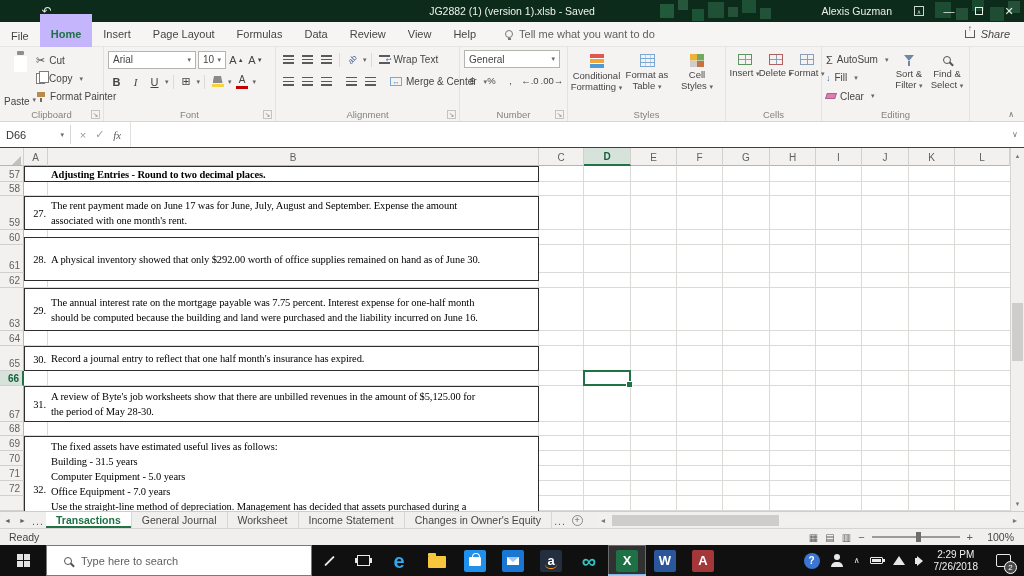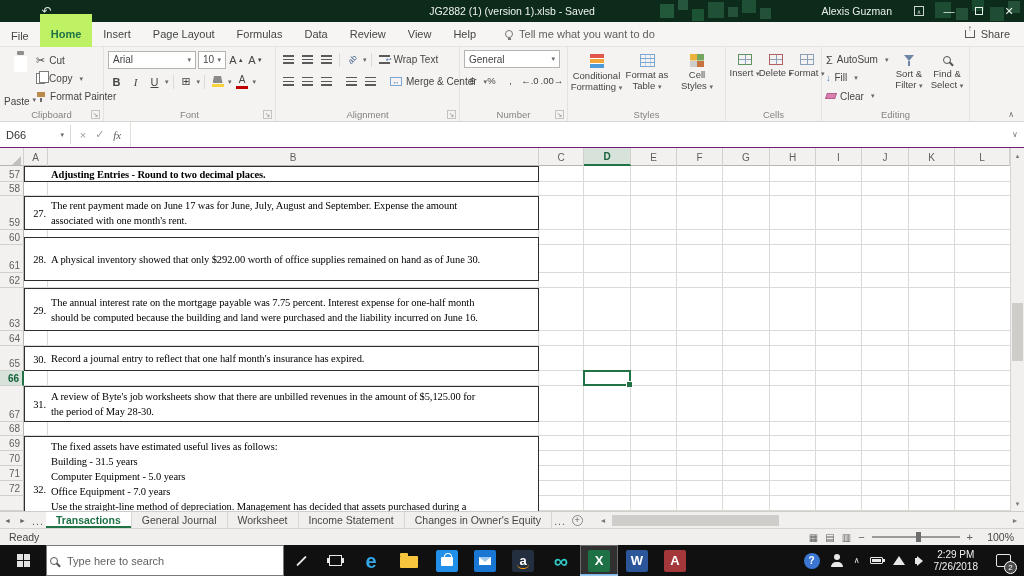--- a/index.html
+++ b/index.html
@@ -25,25 +25,25 @@
   .tb-right { position:absolute; right:0; top:0; height:22px; display:flex; align-items:center; z-index:2; }
   .tb-user { margin-right:12px; }
   .tb-btn { width:30px; height:22px; display:flex; align-items:center; justify-content:center; color:#e9efe9; font-size:11px; }
   .maxbox { width:8px; height:8px; border:1px solid #e9efe9; display:block; }
   .rdo { width:10px; height:10px; border:1px solid #cdd7cf; display:flex; align-items:center; justify-content:center; font-size:6px; color:#cdd7cf; }
 
   
   .tabrow { height:25px; background:#f6f5f3; display:flex; align-items:stretch; font-size:11px; color:#454545; border-bottom:1px solid #e7e5e2; position:relative; }
   .rtab, .rtabs { display:flex; align-items:center; }
   .rtab { padding:14px 11px; white-space:nowrap; }
-  .rtab.active { color:#1e7145; font-weight:bold; box-shadow:inset 0 -2px 0 #217346; background:#bef264; }
+  .rtab.active { color:#1e7145; font-weight:bold; box-shadow:inset 0 -2px 0 #217346; background:#c4b5fd; }
   .tellme { display:flex; align-items:center; gap:6px; margin-left:18px; color:#5f5f5f; }
   .bulb { width:8px; height:8px; border:1.4px solid #777; border-radius:50%; position:relative; }
   .bulb::after { content:""; position:absolute; left:2px; top:7px; width:3px; height:2px; background:#777; }
-  .share { margin-left:auto; display:flex; align-items:center; gap:6px; padding:0 14px; color:#454545; }
+  .share { margin-left:auto; display:flex; align-items:center; gap:6px; padding:0 14px; color:#454545;font-style:italic; }
   .share-ic { width:10px; height:8px; border:1px solid #5a5a5a; border-top:none; position:relative; }
   .share-ic::after { content:"↑"; position:absolute; left:2px; top:-6px; font-size:8px; color:#5a5a5a; }
 
   
   .ribbon { height:75px; background:#f4f3f1; display:flex; align-items:stretch; border-bottom:1px solid #d9d7d4; position:relative; font-size:10px; color:#454545; }
   .rgroup { position:relative; border-right:1px solid #e4e2df; flex:0 0 auto; }
   .g-label { position:absolute; bottom:1px; left:0; right:0; text-align:center; font-size:9.5px; color:#85837f; }
   .g-launcher { position:absolute; bottom:2px; right:3px; font-size:7px; color:#8c8a87; border:1px solid #c5c3c0; width:9px; height:9px; display:flex; align-items:center; justify-content:center; }
   .g-content { display:flex; padding:3px 4px 16px 4px; height:100%; }
   .g-content.col { flex-direction:column; gap:3px; }
@@ -188,21 +188,21 @@
   .sb-right { margin-left:auto; display:flex; align-items:center; gap:7px; padding-right:10px; }
   .view-ic { font-size:10px; color:#5f5f5f; }
   .zoom-out,.zoom-in { font-size:11px; color:#5f5f5f; }
   .zoom-track { width:88px; height:2px; background:#9a9a9a; position:relative; }
   .zoom-thumb { position:absolute; left:50%; top:-4px; width:5px; height:10px; background:#6d6d6d; }
   .zoom-pct { width:34px; text-align:right; }
 
   
   .taskbar { height:31px; background:#101010; display:flex; align-items:stretch; color:#e8e8e8; }
   .start { width:46px; display:flex; align-items:center; justify-content:center; }
-  .tsearch { width:238px; background:#fff; border:1px solid #7a7a7a; display:flex; align-items:center; gap:9px; padding:0 3px; color:#5f5f5f; font-size:11px; }
+  .tsearch { width:266px; background:#fff; border:1px solid #7a7a7a; display:flex; align-items:center; gap:9px; padding:0 17px; color:#5f5f5f; font-size:11px; }
   .mag { width:8px; height:8px; border:1.6px solid #555; border-radius:50%; position:relative; flex:0 0 auto; }
   .mag::after { content:""; position:absolute; width:5px; height:1.6px; background:#555; transform:rotate(45deg); right:-4px; bottom:-2px; }
   .ticon { width:34px; display:flex; align-items:center; justify-content:center; }
   .pen { width:13px; height:2px; background:#e8e8e8; transform:rotate(-45deg); display:block; border-radius:1px; }
   .tview { width:13px; height:11px; border:1px solid #e8e8e8; box-shadow:-5px 0 0 -3px #e8e8e8, 5px 0 0 -3px #e8e8e8; display:block; }
   .tapps { display:flex; align-items:stretch; }
   .tapp { width:38px; display:flex; align-items:center; justify-content:center; position:relative; }
   .tapp.active { background:rgba(255,255,255,.14); box-shadow:inset 0 0 0 1px rgba(255,255,255,.28), inset 0 -2px 0 #7db8e8; }
   .tile { width:22px; height:22px; border-radius:2px; display:flex; align-items:center; justify-content:center; font-weight:bold; font-size:13px; position:relative; }
   .tglyph { font-weight:bold; font-size:20px; line-height:22px; }

